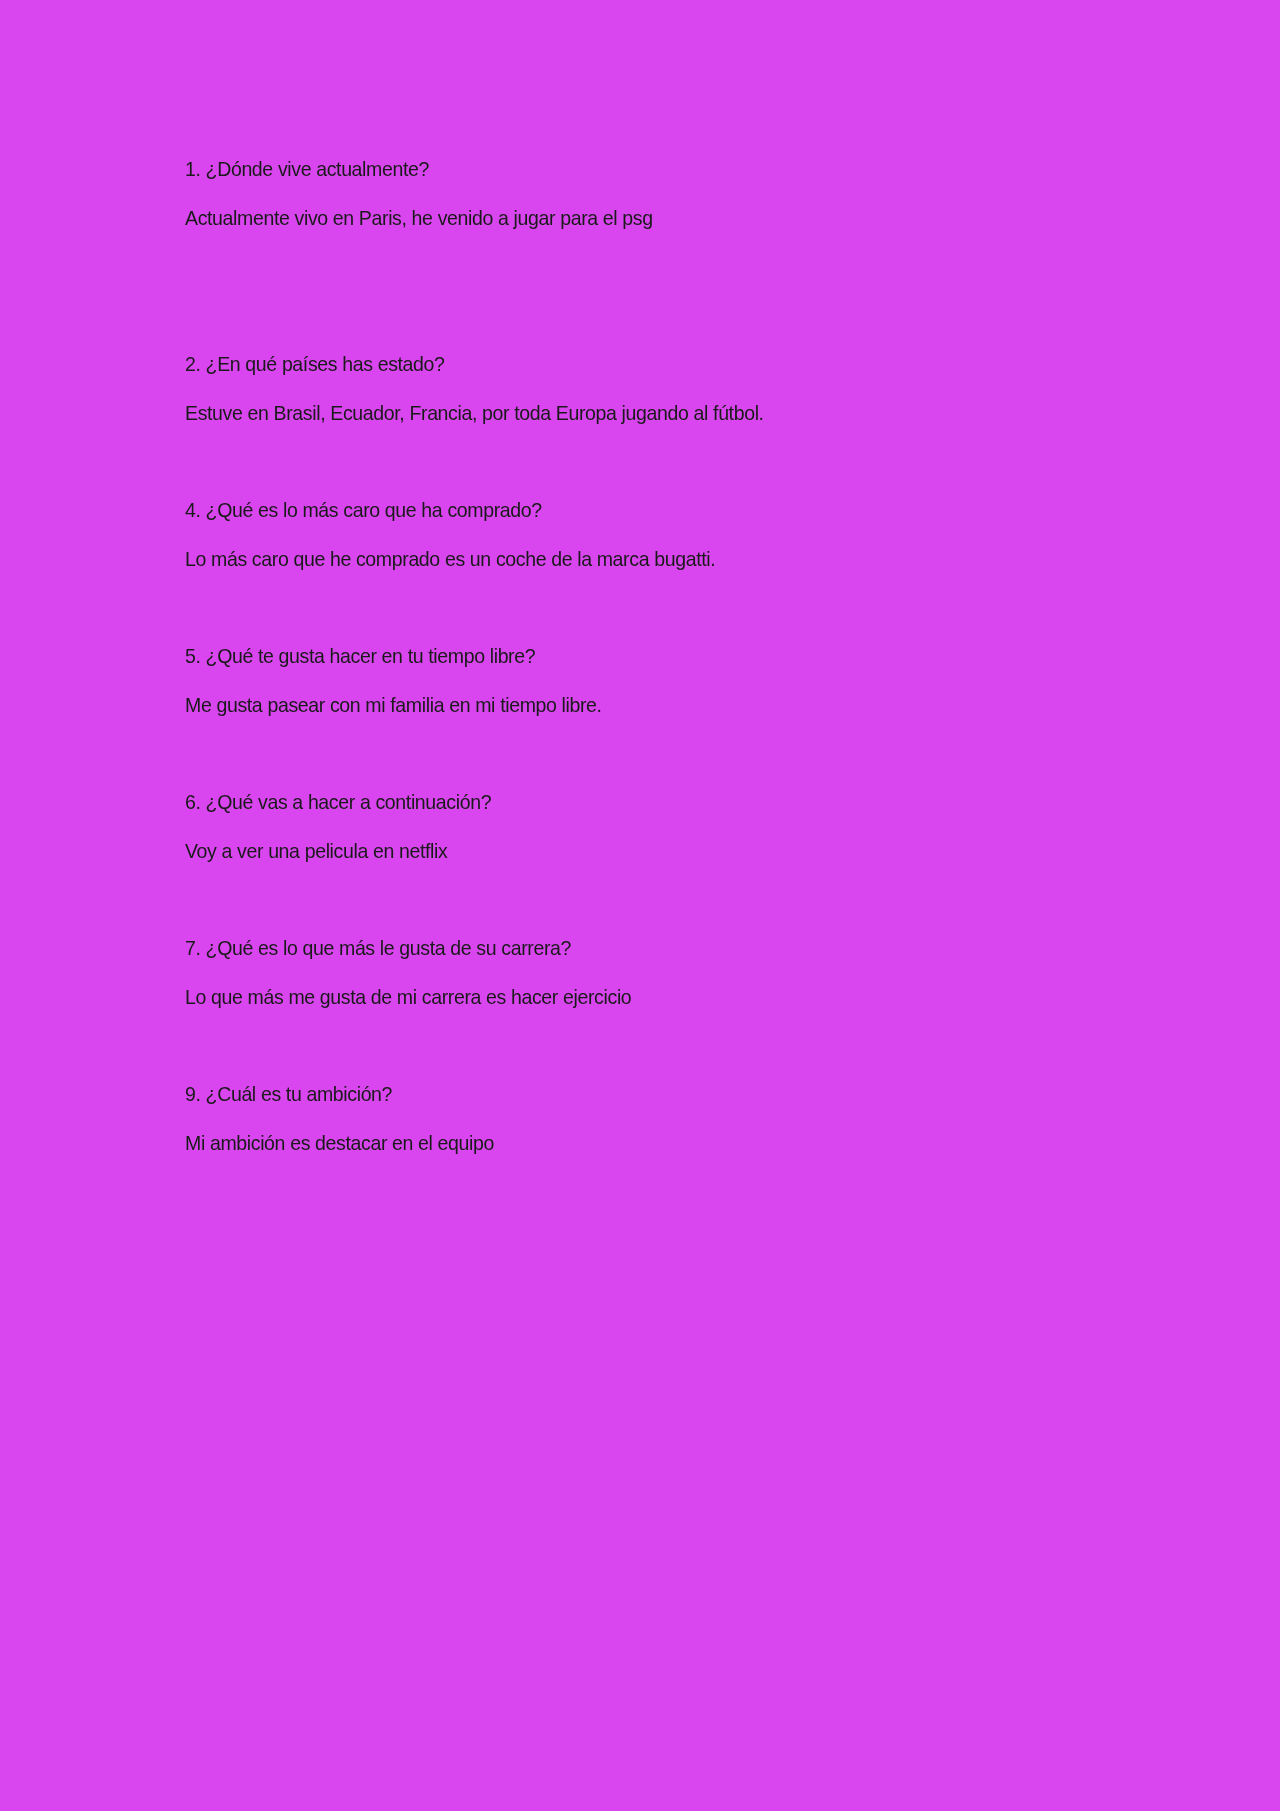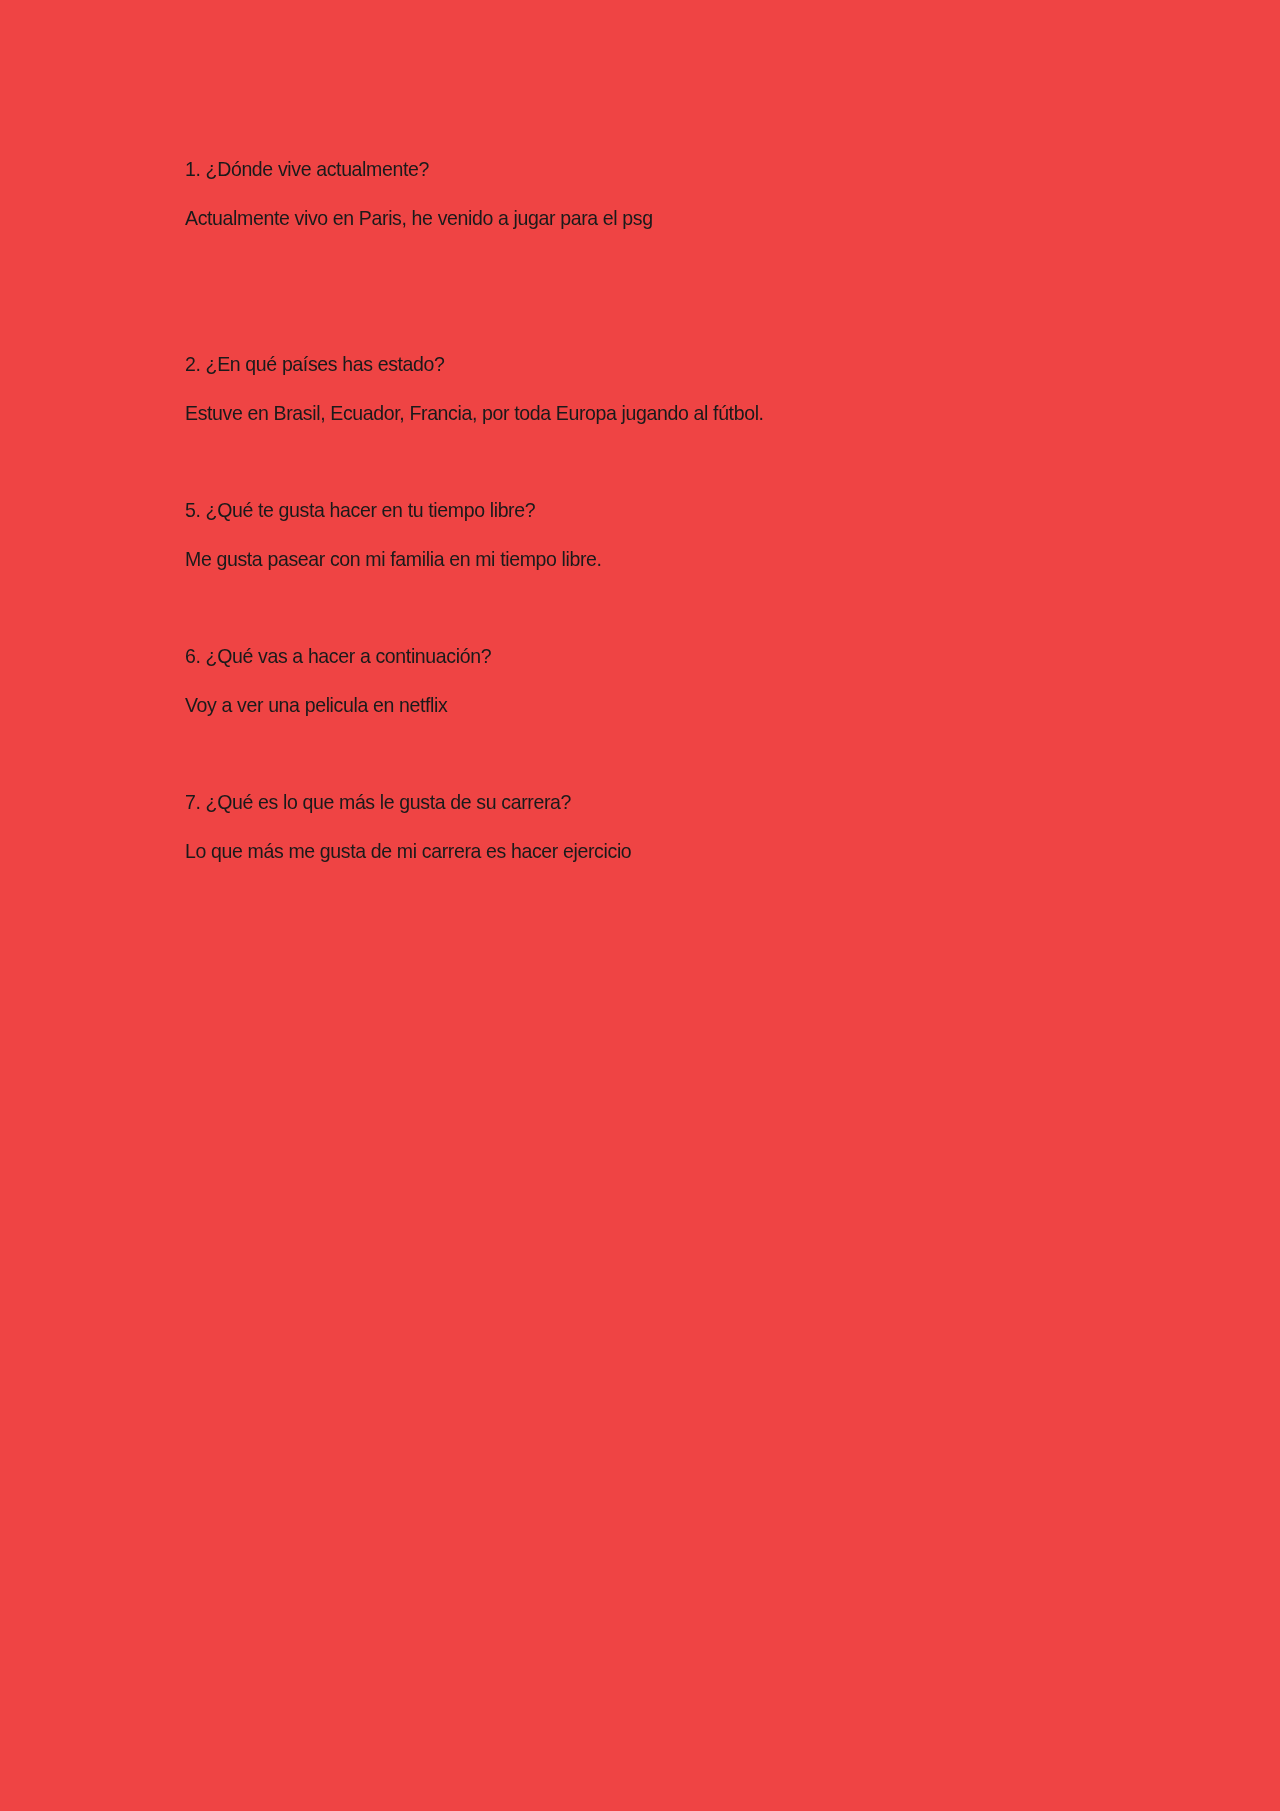--- a/index.html
+++ b/index.html
@@ -14,21 +14,21 @@
       overflow: hidden;
       font-family: "Liberation Sans", "DejaVu Sans", sans-serif;
       color: #1a1a1a;
     }
     .page {
       position: absolute;
       left: 0;
       top: 0;
       width: 1280px;
       height: 1811px;
-      background: #ef4444;
+      background: #d946ef;
     }
     .qa-list {
       position: absolute;
       left: 185px;
       top: 155px;
       width: 900px;
     }
     .qa-item {
       position: relative;
       height: 146px;
@@ -58,33 +58,41 @@
       <div class="line question">1. ¿Dónde vive actualmente?</div>
       <div class="line answer">Actualmente vivo en Paris, he venido a jugar para el psg</div>
     </div>
 
     <div class="qa-item">
       <div class="line question">2. ¿En qué países has estado?</div>
       <div class="line answer">Estuve en Brasil, Ecuador, Francia, por toda Europa jugando al fútbol.</div>
     </div>
 
 
+    <div class="qa-item">
+      <div class="line question">4. ¿Qué es lo más caro que ha comprado?</div>
+      <div class="line answer">Lo más caro que he comprado es un coche de la marca bugatti.</div>
+    </div>
 
     <div class="qa-item">
       <div class="line question">5. ¿Qué te gusta hacer en tu tiempo libre?</div>
       <div class="line answer">Me gusta pasear con mi familia en mi tiempo libre.</div>
     </div>
 
     <div class="qa-item">
       <div class="line question">6. ¿Qué vas a hacer a continuación?</div>
       <div class="line answer">Voy a ver una pelicula en netflix</div>
     </div>
 
     <div class="qa-item">
       <div class="line question">7. ¿Qué es lo que más le gusta de su carrera?</div>
       <div class="line answer">Lo que más me gusta de mi carrera es hacer ejercicio</div>
     </div>
 
 
+    <div class="qa-item">
+      <div class="line question">9. ¿Cuál es tu ambición?</div>
+      <div class="line answer">Mi ambición es destacar en el equipo</div>
+    </div>
 
 
   </div>
 </div>
 
 </body></html>

